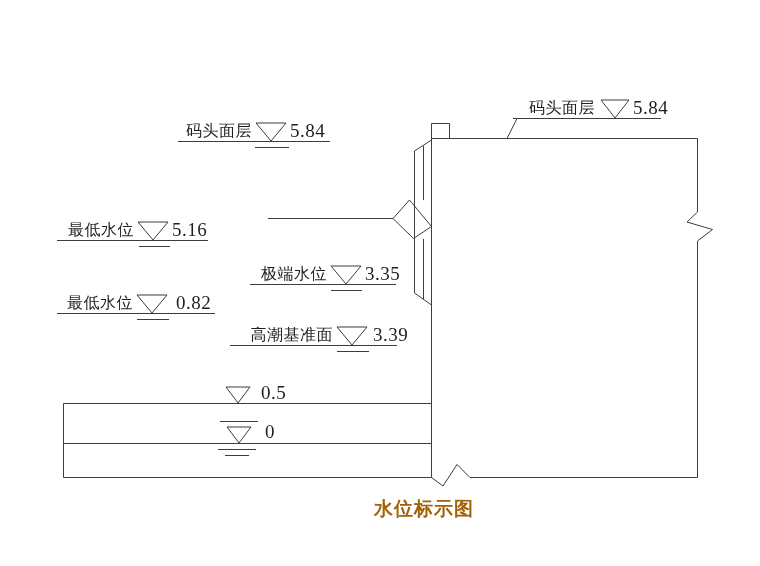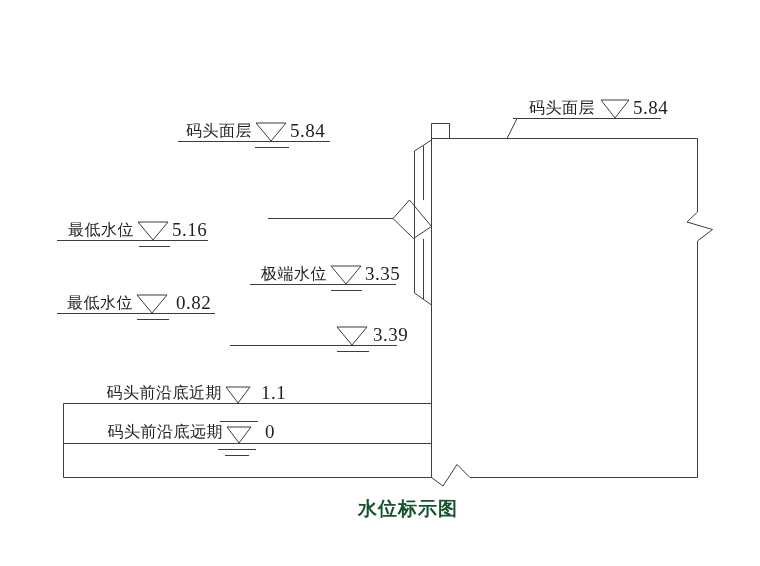--- a/index.html
+++ b/index.html
@@ -12,23 +12,23 @@
   .txt{
     position:absolute;white-space:nowrap;color:var(--text-color,#1f1f1f);
     font-size:16px;line-height:21px;letter-spacing:0.5px;
   }
   .val{
     position:absolute;white-space:nowrap;color:var(--text-color,#1f1f1f);
     font-size:19px;line-height:21px;letter-spacing:0.5px;text-align:right;
   }
   .tri{position:absolute;}
   .title{
-    position:absolute;left:308px;top:496px;width:200px;text-align:center;
+    position:absolute;left:324px;top:496px;width:200px;text-align:center;
     font-family:"Liberation Sans", sans-serif;font-weight:700;font-size:19px;
-    color:#14532d;letter-spacing:1px;
+    color:#a16207;letter-spacing:1px;
   }
 </style>
 </head>
 <body>
 
 <div class="canvas">
 
   <svg class="draw" width="760" height="566" viewBox="0 0 760 566">
     <g>
       <path class="ln" d="M431.5,138.5 H697.5"></path>
@@ -94,27 +94,26 @@
     </svg>
   <svg class="tri" style="left:226px;top:426px" width="26" height="18">
       <path class="ln" d="M1,1 H25 L13,17 Z"></path>
     </svg>
 
   <span class="txt" style="right:508px;top:120px">码头面层</span>
   <span class="txt" style="right:165px;top:97px">码头面层</span>
   <span class="txt" style="right:626px;top:219px">最低水位</span>
   <span class="txt" style="right:433px;top:263px">极端水位</span>
   <span class="txt" style="right:627px;top:292px">最低水位</span>
-  <span class="txt" style="right:538px;top:382px">码头前沿底近期</span>
-  <span class="txt" style="right:537px;top:421px">码头前沿底远期</span>
+  <span class="txt" style="right:427px;top:324px">高潮基准面</span>
 
   <span class="val" style="left:290px;top:120px">5.84</span>
   <span class="val" style="left:633px;top:97px">5.84</span>
   <span class="val" style="left:172px;top:219px">5.16</span>
   <span class="val" style="left:365px;top:263px">3.35</span>
   <span class="val" style="left:176px;top:292px">0.82</span>
   <span class="val" style="left:373px;top:324px">3.39</span>
-  <span class="val" style="left:261px;top:382px">1.1</span>
+  <span class="val" style="left:261px;top:382px">0.5</span>
   <span class="val" style="left:265px;top:421px">0</span>
 
   <div class="title">水位标示图</div>
 
 </div>
 
 </body></html>

